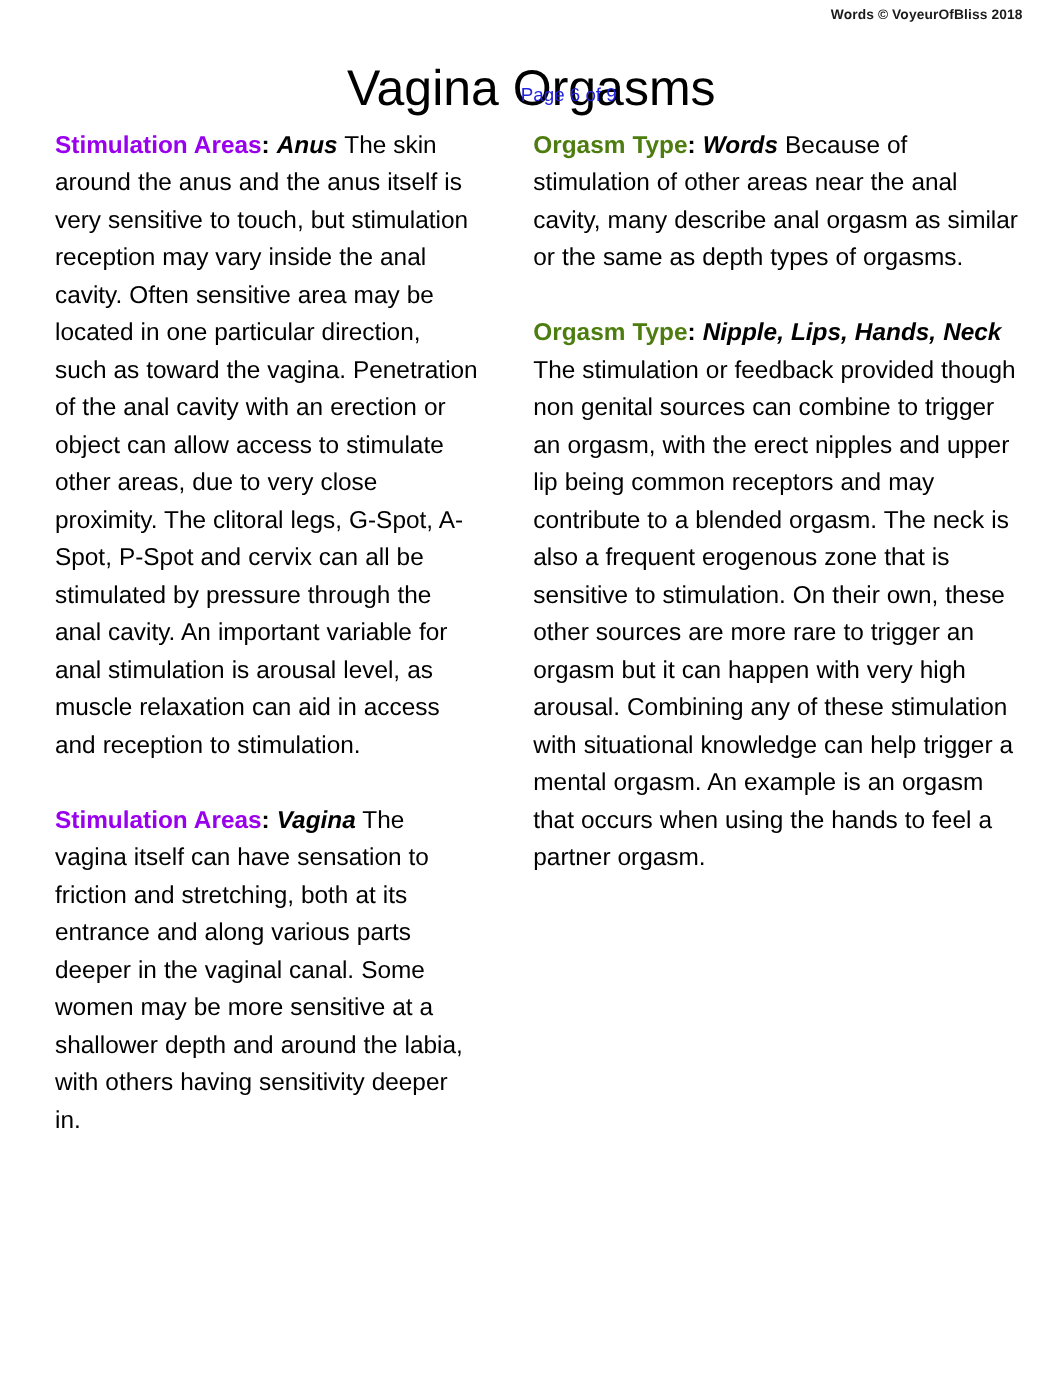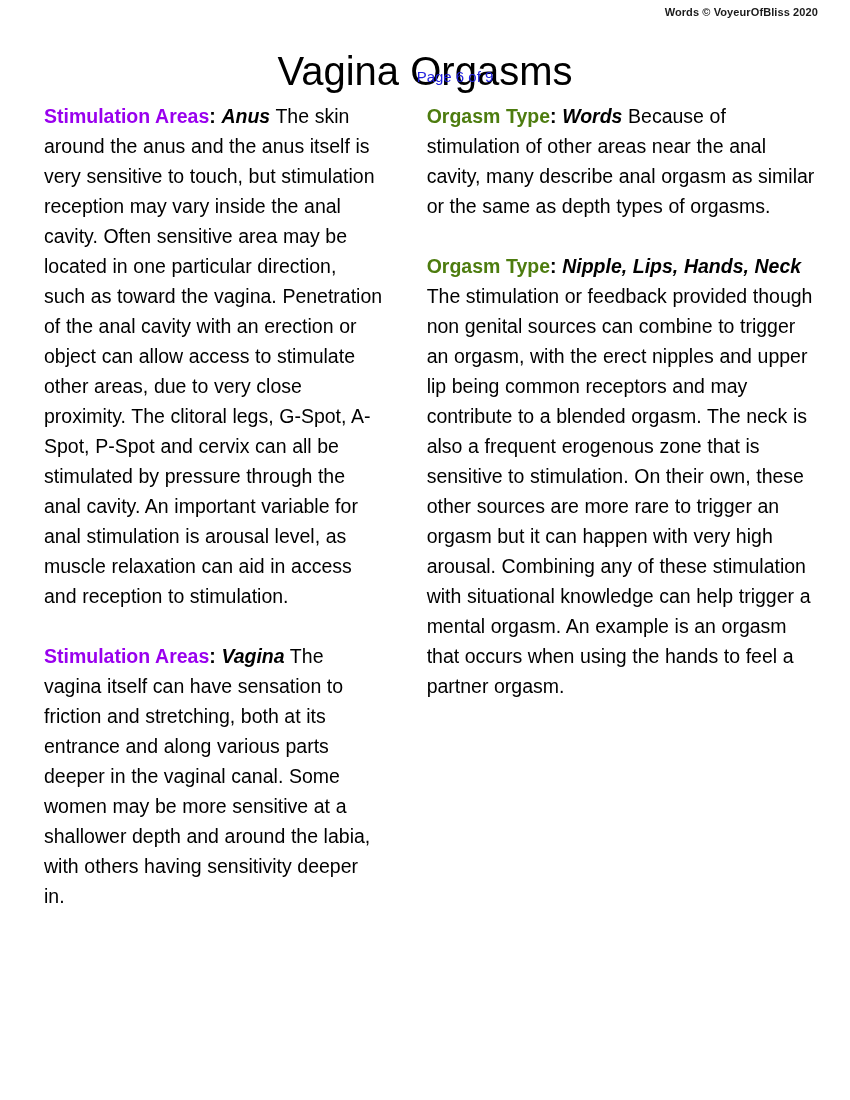--- a/index.html
+++ b/index.html
@@ -119,21 +119,21 @@
   .body-text {
     font-weight: normal;
     font-style: normal;
   }
 </style>
 </head>
 <body>
 
 <div class="page">
 
-  <div class="credit">Words © VoyeurOfBliss 2020</div>
+  <div class="credit">Words © VoyeurOfBliss 2018</div>
 
   <h1 class="doc-title">Vagina Orgasms</h1>
 
   <div class="page-indicator">
     <span class="pi-inner">Page 6 of 9</span>
   </div>
 
   <div class="columns">
 
     <div class="col col-left">

